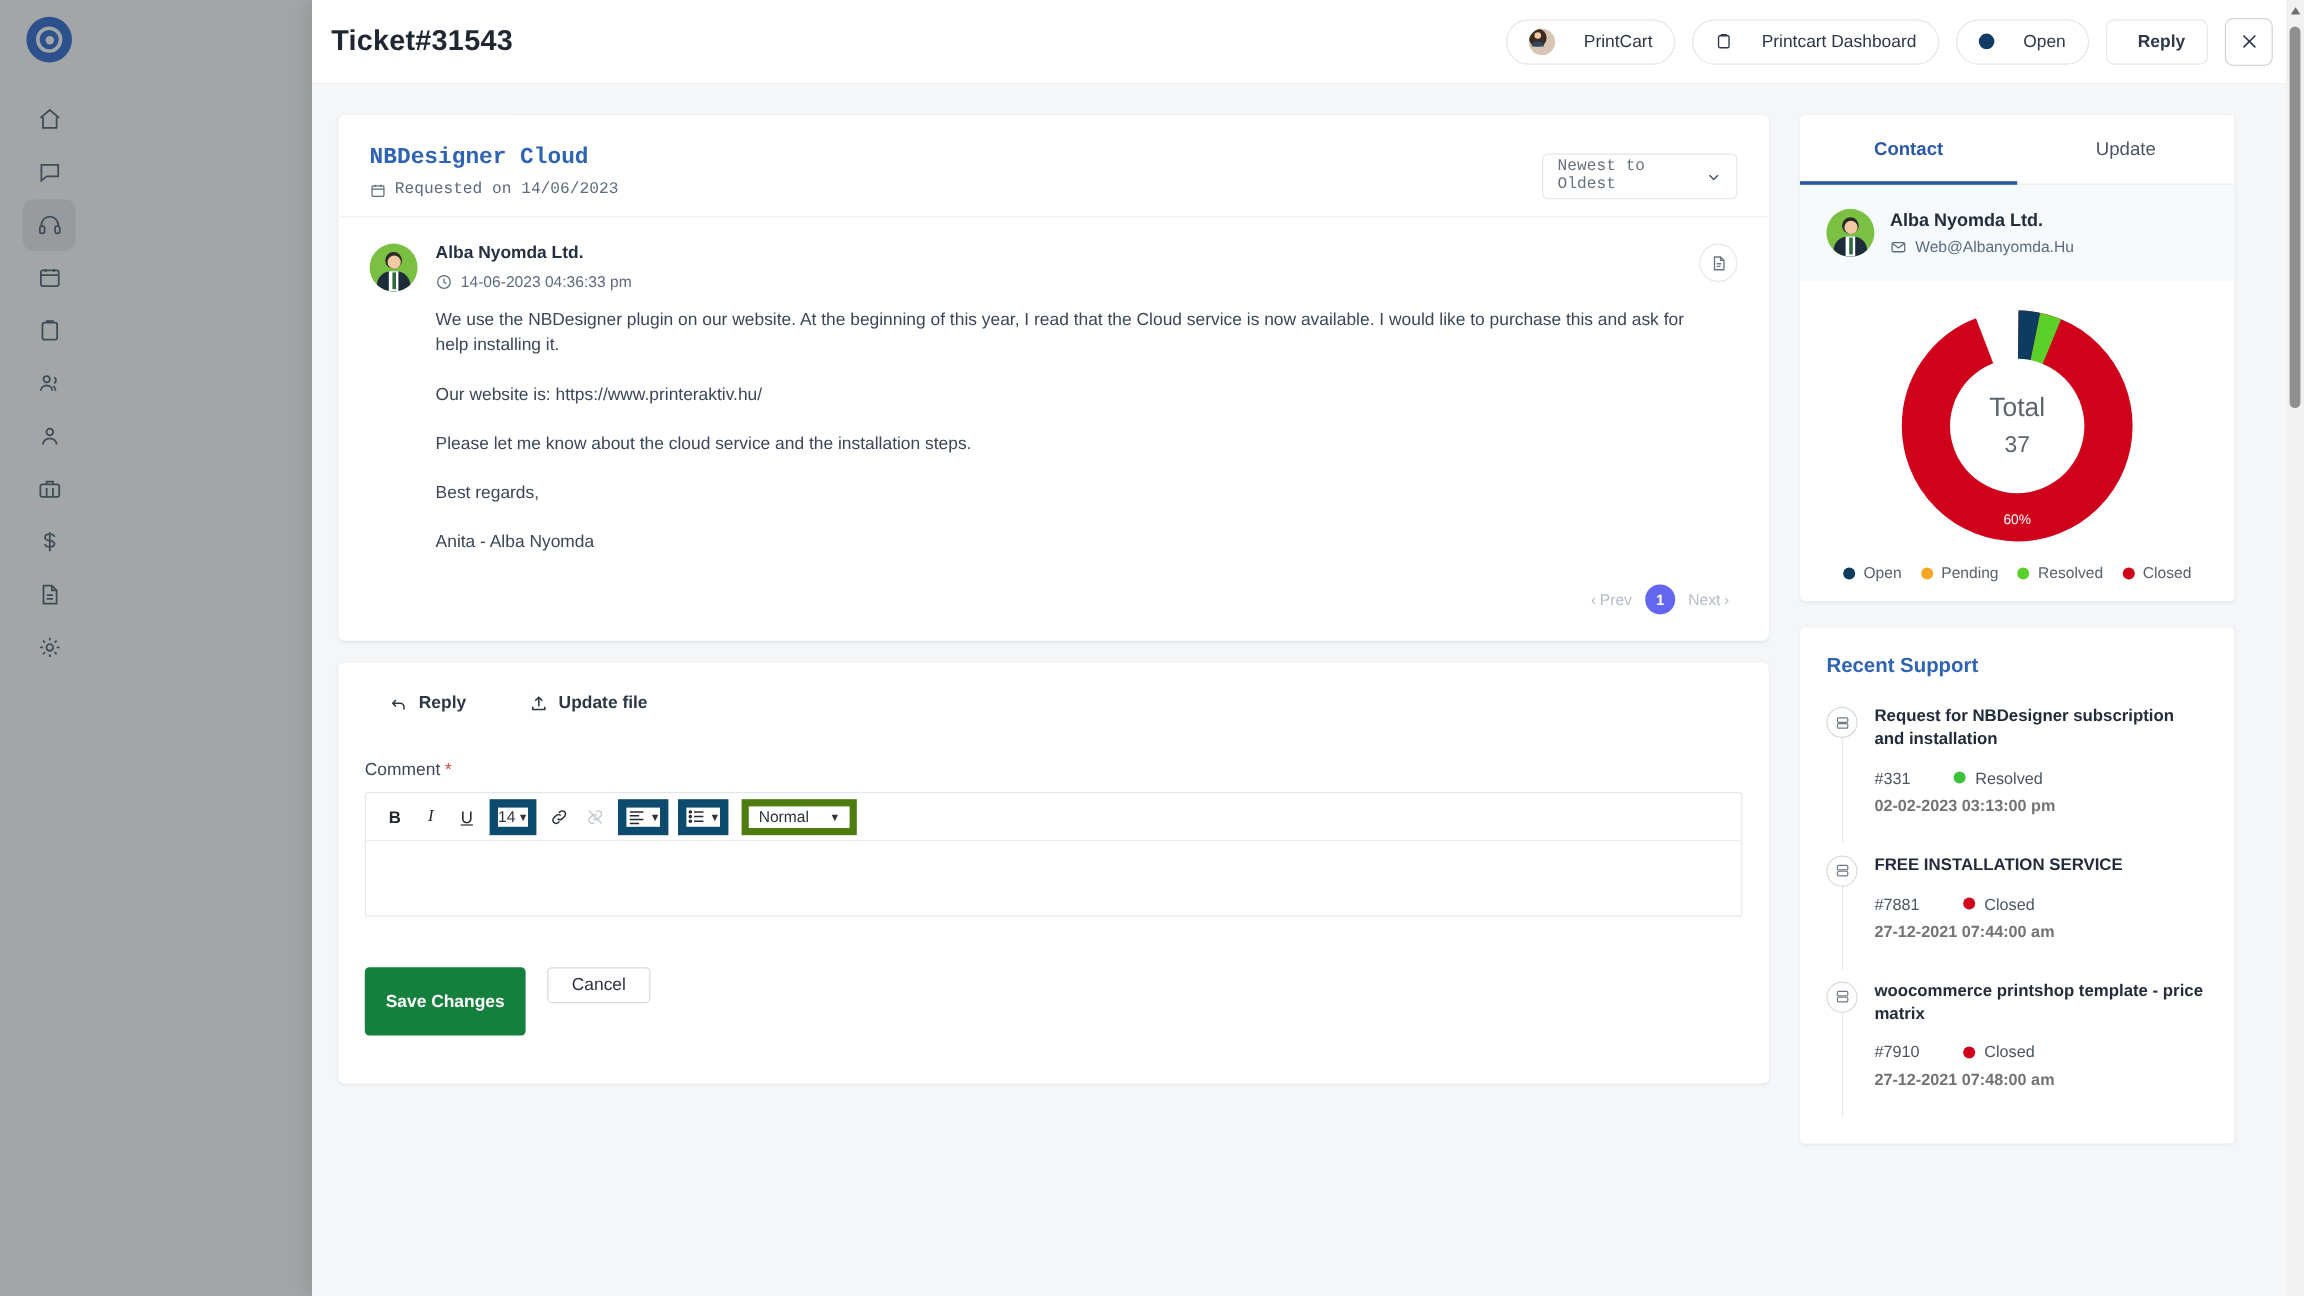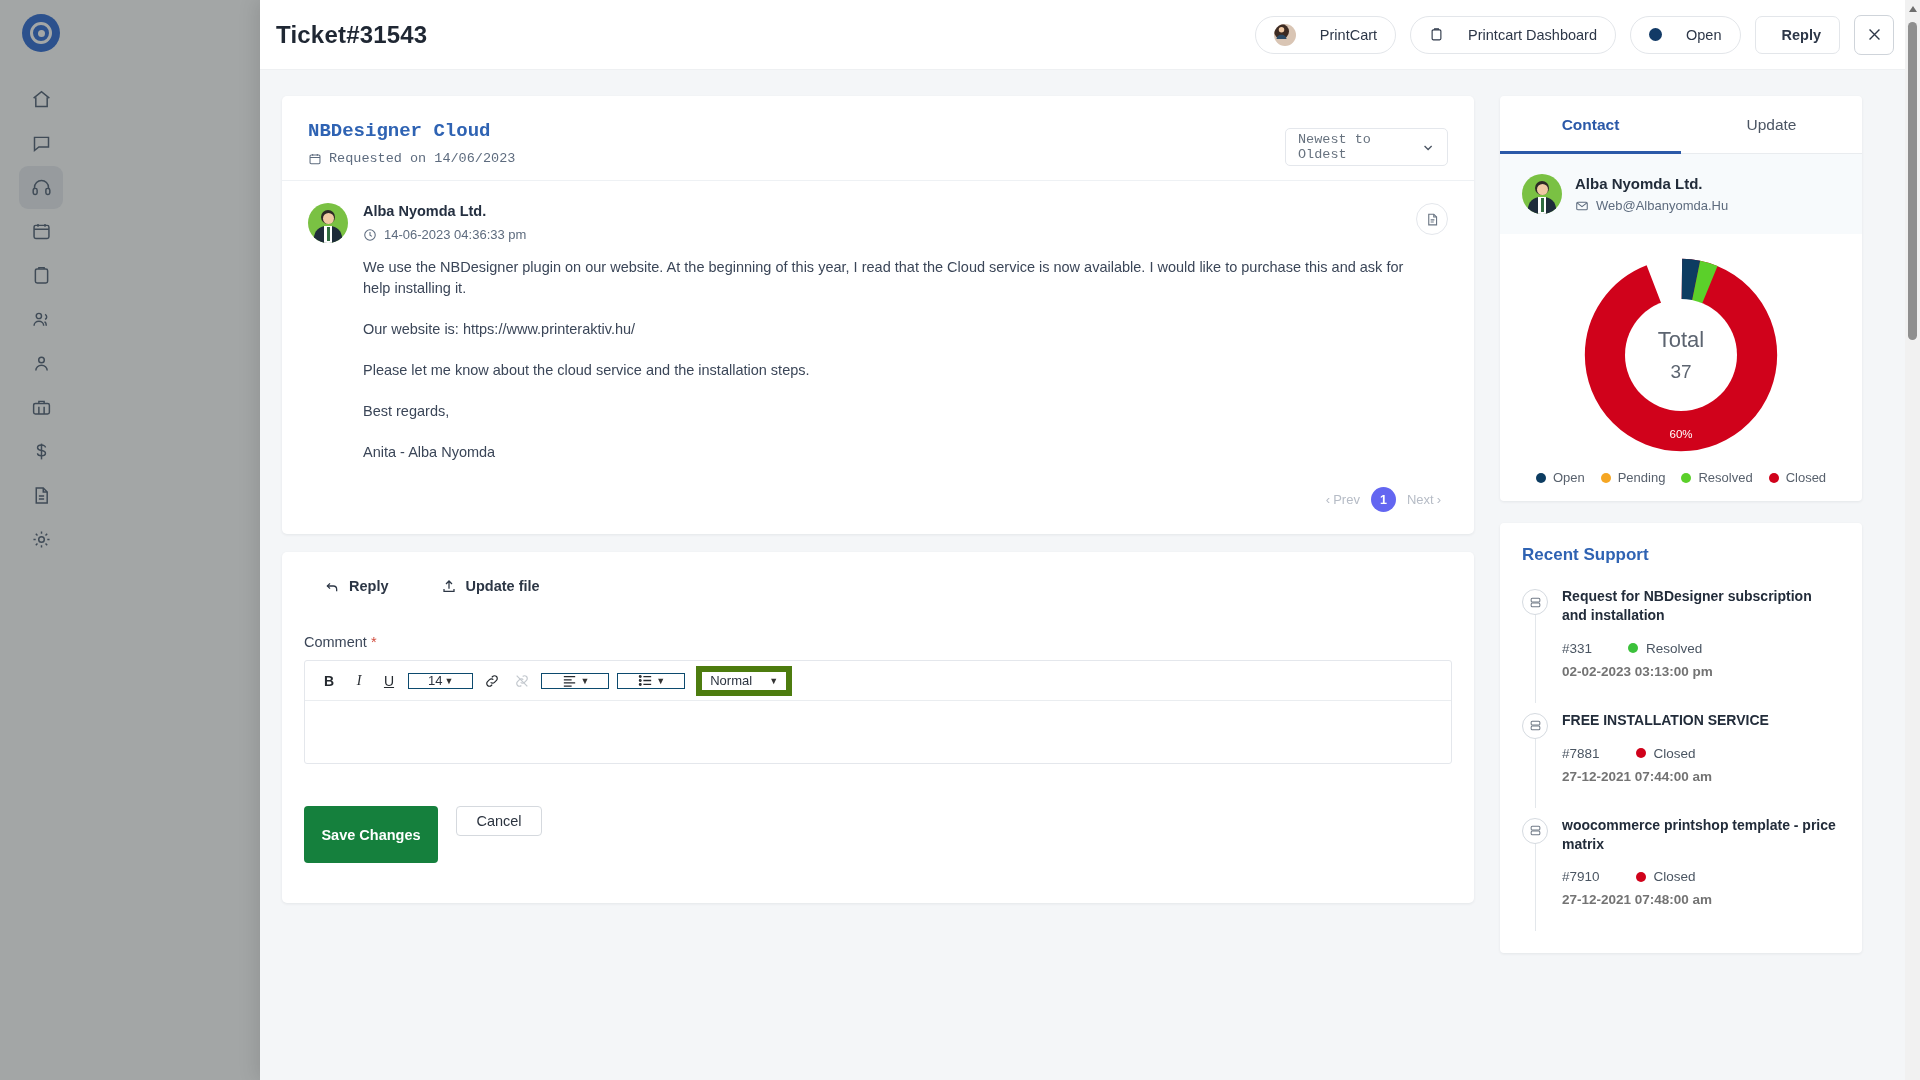--- a/index.html
+++ b/index.html
@@ -135,21 +135,21 @@
   .editor { border: 1px solid #e4e7ec; border-radius: 3px; background: #fff; }
   .editor-toolbar {
     height: 40px; border-bottom: 1px solid #eaedf0; display: flex; align-items: center;
     padding: 0 10px; gap: 2px;
   }
   .tb-btn {
     min-width: 28px; height: 28px; display: flex; align-items: center; justify-content: center;
     font-size: 14px; color: #24292f; padding: 0 4px;
   }
   .tb-btn.dim { color: #c3c8ce; }
-  .tb-group { display: flex; align-items: center; border: 1px solid #0c4a6e; height: 16px; padding: 0 19px; margin: 0 3px; }
+  .tb-group { display: flex; align-items: center; border: 7px solid #0c4a6e; height: 30px; padding: 0 0; margin: 0 3px; }
   .tb-caret { font-size: 9px; color: #333; margin-left: 2px; }
   .tb-select {
     height: 30px; border: 6px solid #4d7c0f; display: flex; align-items: center;
     padding: 0 8px; font-size: 13px; color: #2b333f; min-width: 96px; margin-left: 6px;
   }
   .tb-select .tb-caret { margin-left: auto; }
   .editor-area { height: 62px; }
   .form-actions { display: flex; gap: 18px; margin-top: 42px; }
   .btn-primary {
     height: 57px; min-width: 134px; background: #15803d; color: #fff; border: none; border-radius: 4px;

